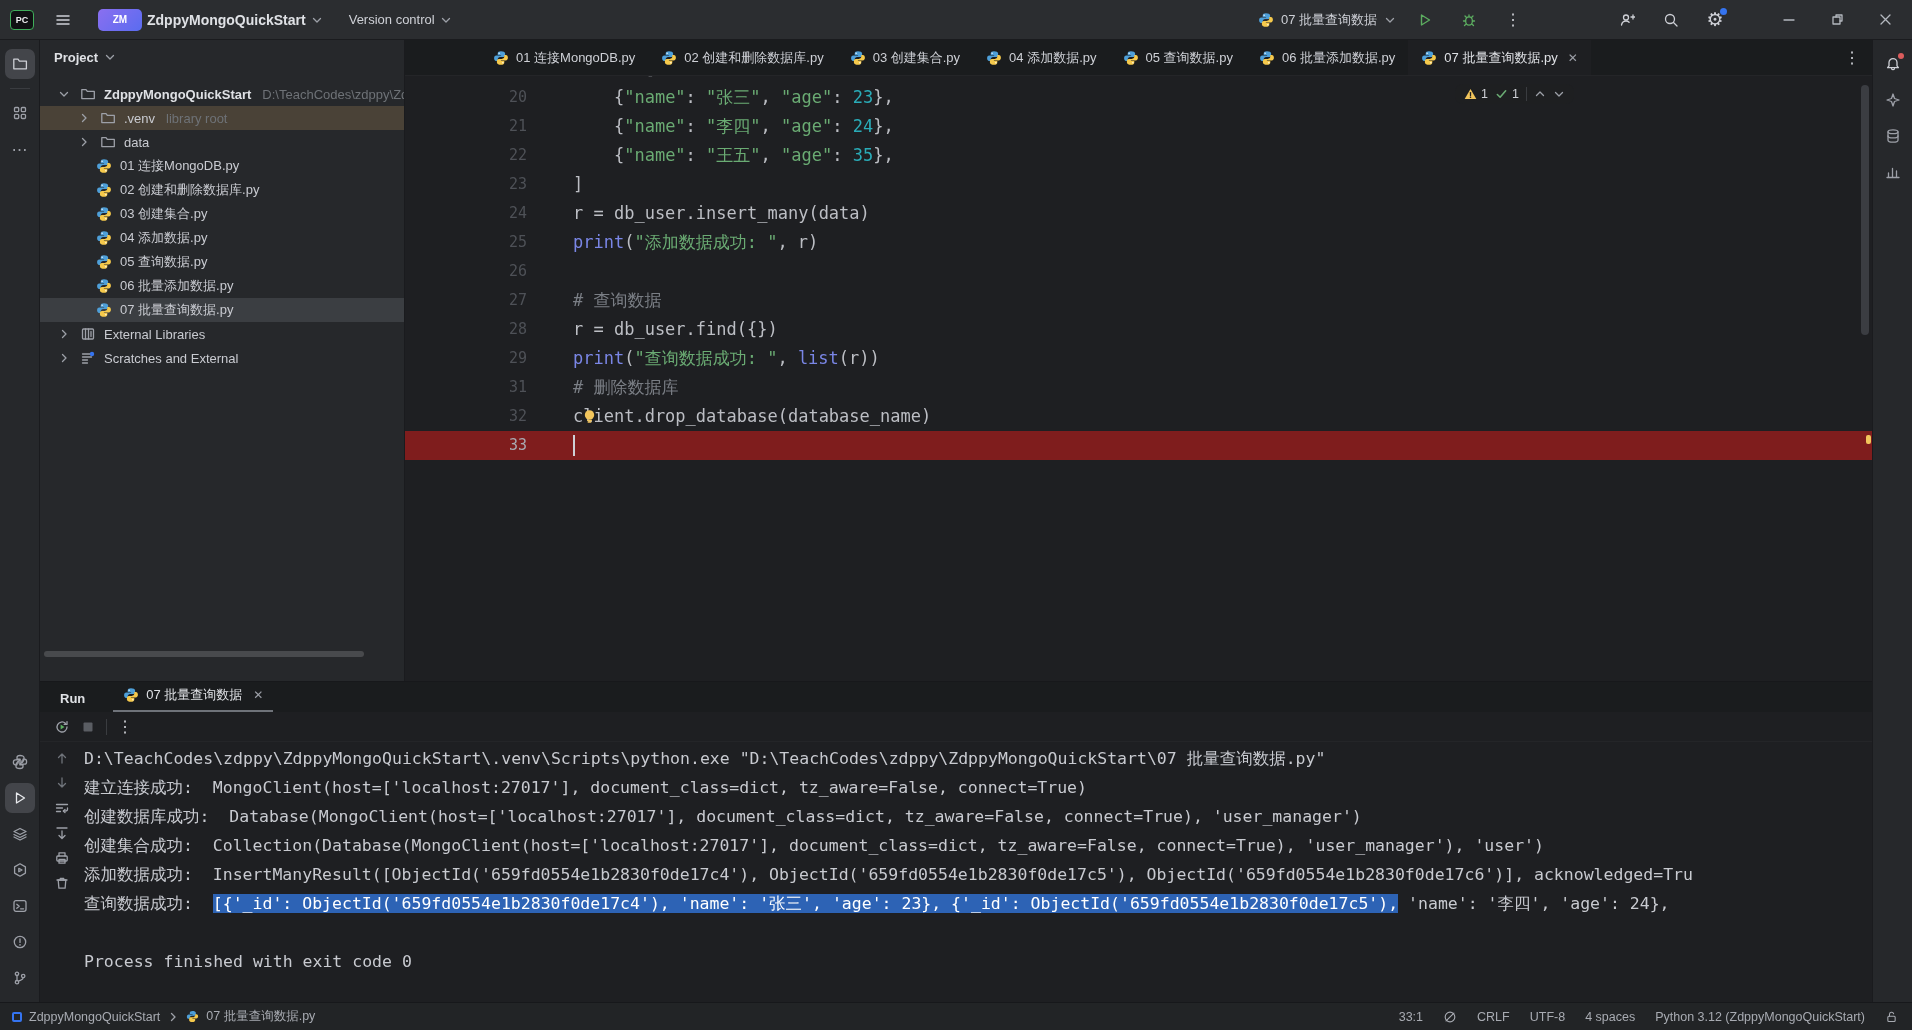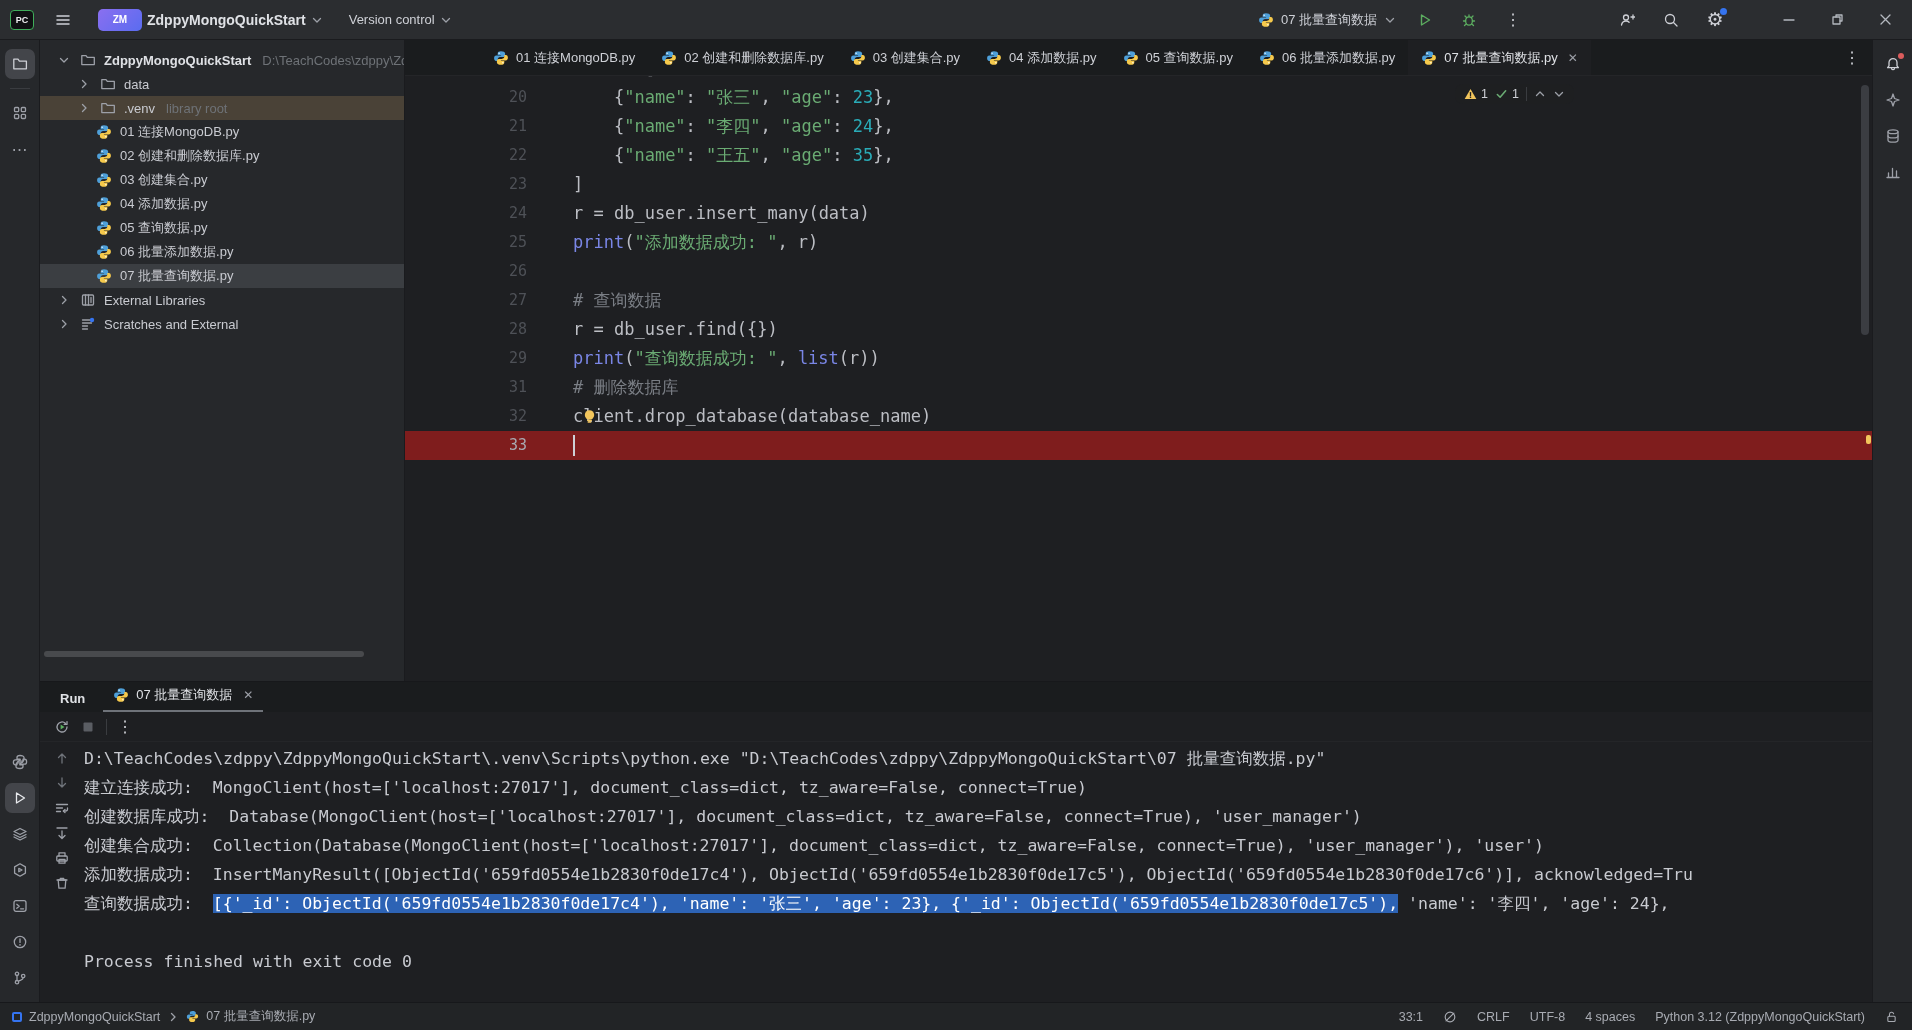--- a/index.html
+++ b/index.html
@@ -79,21 +79,21 @@
 
   .inspections { position:absolute; top:44px; right:298px; display:flex; align-items:center; gap:7px;
                  background:rgba(30,31,34,.92); border-radius:8px; padding:3px 9px; font-size:12.5px; color:#CED0D6; }
   .insp-item { display:flex; align-items:center; gap:4px; }
   .insp-sep { width:1px; height:14px; background:#3A3C40; }
   .vscroll { position:absolute; top:45px; right:3px; width:8px; height:250px; border-radius:4px; background:rgba(166,170,180,.22); }
   .vmark { position:absolute; right:1px; top:395px; width:5px; height:9px; border-radius:2px; background:#F2C55C; }
 
   
   .run-panel { height:321px; border-top:1px solid #17181B; background:#1E1F22; display:flex; flex-direction:column; }
-  .run-header { height:30px; display:flex; align-items:flex-end; padding-left:20px; background:#1A1C1E; }
+  .run-header { height:30px; display:flex; align-items:flex-end; gap:10px; padding-left:20px; background:#1A1C1E; }
   .run-title { color:#DFE1E5; font-weight:600; padding-bottom:6px; }
   .run-tab { display:flex; align-items:center; gap:7px; padding:0 10px 6px 10px; color:#DFE1E5; border-bottom:2px solid #6F737A; margin-left:18px; }
   .run-tab .tx { color:#9DA0A8; font-size:12px; margin-left:4px; }
   .run-toolbar { height:30px; display:flex; align-items:center; gap:10px; padding-left:14px; border-bottom:1px solid #242528; }
   .rt-sep { width:1px; height:16px; background:#3A3C40; }
   .run-body { flex:1; display:flex; min-height:0; }
   .console-vtb { width:44px; display:flex; flex-direction:column; align-items:center; padding-top:8px; gap:9px; }
   .console { flex:1; overflow:hidden; font-family:"DejaVu Sans Mono","Liberation Mono",monospace; font-size:16.5px; line-height:29px; padding-top:2px; color:#C8CAD0; }
   .conrow { height:29px; white-space:pre; }
   .consel { background:#2D63B5; color:#FFFFFF; }
@@ -258,62 +258,68 @@
           <circle cx="11.2" cy="6" r="1.7" class="st"></circle>
         <path d="M5 5.5v5M11.2 7.7c0 2.2-2.5 2.3-4.3 3.2" class="st"></path>
       </svg>
     </div>
   </div>
 
   <div class="central">
     <div class="upper">
 
       <div class="project-panel">
+        <div class="pp-header">
+          <span>Project</span>
+          <svg class="chev" viewBox="0 0 12 12">
+              <path d="M2.5 4.5L6 8l3.5-3.5" class="st"></path>
+            </svg>
+        </div>
         <div class="tree">
           <div class="tree-row" style="padding-left:14px">
             <span class="slot">
               <svg class="chev" viewBox="0 0 12 12">
                   <path d="M2.5 4.5L6 8l3.5-3.5" class="st"></path>
                 </svg>
             </span>
             <span class="slot">
               <svg class="i16" viewBox="0 0 16 16">
                   <path d="M1.8 3.6h4.2l1.3 1.8h7v7.2H1.8z" class="st"></path>
                 </svg>
             </span>
             <span class="tree-label b">ZdppyMongoQuickStart</span>
             <span class="tree-suffix">D:\TeachCodes\zdppy\ZdppyMongoQui</span>
           </div>
           <div id="tree-items">
-              <div class="tree-row" style="padding-left: 34px;">
+              <div class="tree-row warm" style="padding-left: 34px;">
                 <span class="slot">
                   <svg class="chev" viewBox="0 0 12 12">
                     <path d="M4.5 2.5L8 6l-3.5 3.5" class="st"></path>
                   </svg>
                 </span>
                 <span class="slot">
                   <svg class="i16" viewBox="0 0 16 16">
                     <path d="M1.8 3.6h4.2l1.3 1.8h7v7.2H1.8z" class="st"></path>
                   </svg>
                 </span>
-                <span class="tree-label">data</span>
-              </div>
-              <div class="tree-row warm" style="padding-left: 34px;">
+                <span class="tree-label">.venv</span>
+                <span class="tree-suffix">library root</span>
+              </div>
+              <div class="tree-row" style="padding-left: 34px;">
                 <span class="slot">
                   <svg class="chev" viewBox="0 0 12 12">
                     <path d="M4.5 2.5L8 6l-3.5 3.5" class="st"></path>
                   </svg>
                 </span>
                 <span class="slot">
                   <svg class="i16" viewBox="0 0 16 16">
                     <path d="M1.8 3.6h4.2l1.3 1.8h7v7.2H1.8z" class="st"></path>
                   </svg>
                 </span>
-                <span class="tree-label">.venv</span>
-                <span class="tree-suffix">library root</span>
+                <span class="tree-label">data</span>
               </div>
               <div class="tree-row" style="padding-left: 54px;">
                 <span class="slot">
                   <svg class="i16" viewBox="0 0 16 16">
                     <path fill="#4e9fd8" d="M8 1.2c-2.1 0-3.3.9-3.3 2.3v1.4h3.4v.7H3.3C1.8 5.6 1.1 6.8 1.1 8.2s.6 2.7 2.1 2.7h1.5V9.4c0-1.3 1.1-2.3 2.4-2.3h3.1c1.1 0 1.9-.8 1.9-1.9V3.5C12.1 2 10.2 1.2 8 1.2z"></path>
                     <circle cx="6.1" cy="3.3" r=".7" fill="#fff"></circle>
                     <path fill="#f5c94c" d="M8 14.8c2.1 0 3.3-.9 3.3-2.3v-1.4H7.9v-.7h4.8c1.5 0 2.2-1.2 2.2-2.6S14.3 5.1 12.8 5.1h-1.5v1.5c0 1.3-1.1 2.3-2.4 2.3H5.8c-1.1 0-1.9.8-1.9 1.9v1.7C3.9 14 5.8 14.8 8 14.8z"></path>
                     <circle cx="9.9" cy="12.7" r=".7" fill="#fff"></circle>
                   </svg>
                 </span>

